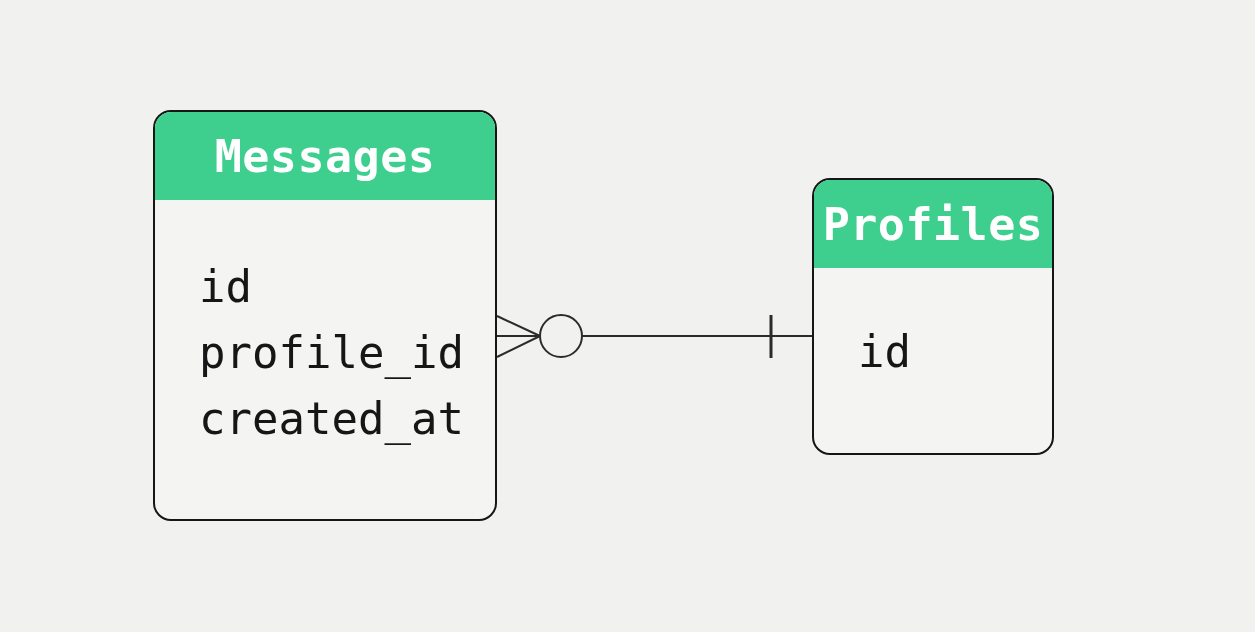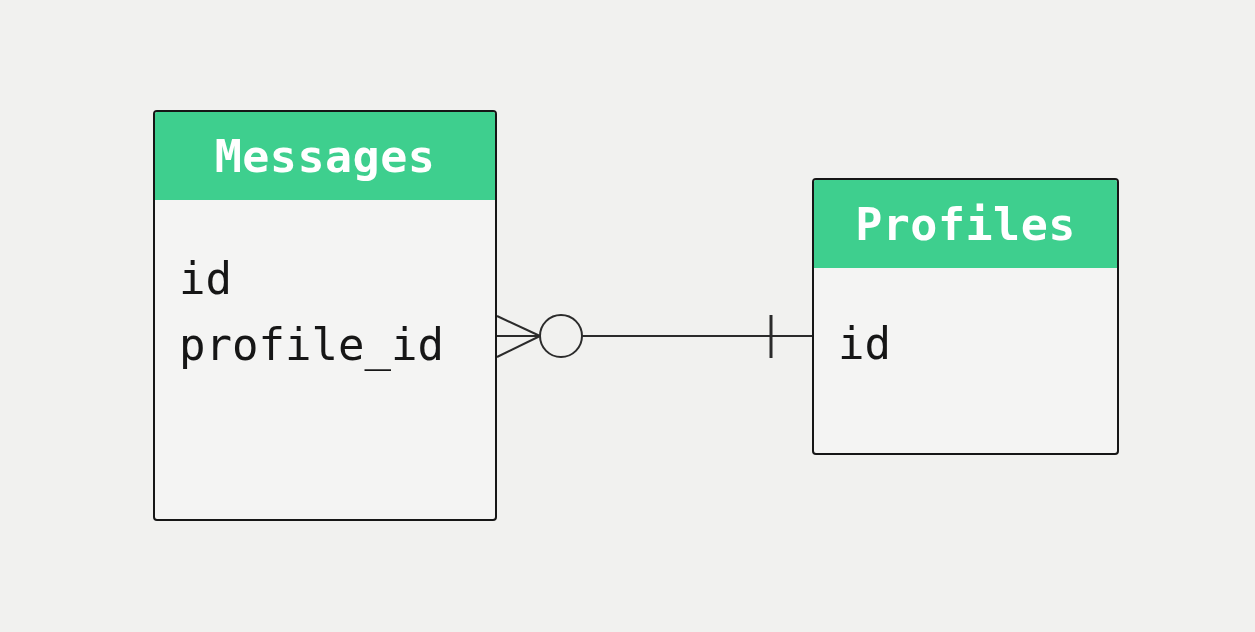--- a/index.html
+++ b/index.html
@@ -36,40 +36,40 @@
   .connector-svg circle {
     stroke: var(--line, #2b2b2b);
     stroke-width: 2;
     fill: var(--page-bg, #f1f1ef);
   }
   .entity {
     position: absolute;
     box-sizing: border-box;
     background: var(--body-bg, #f4f4f3);
     border: 2px solid var(--border, #161616);
-    border-radius: 4px;
+    border-radius: 18px;
     overflow: hidden;
   }
   .entity-header {
     height: 88px;
     background: var(--header-bg, #3ecf8e);
     display: flex;
     align-items: center;
     justify-content: center;
   }
   .entity-title {
     color: var(--header-text, #ffffff);
     font-size: 45px;
     font-weight: 700;
     letter-spacing: 0.5px;
   }
   ul.fields {
     list-style: none;
-    margin: 0;
-    padding: 46px 0 0 24px;
+    margin: 8px;
+    padding: 46px 0 0 36px;
   }
   ul.fields.profiles-pad {
     padding-top: 43px;
   }
   li.field {
     height: 66px;
     line-height: 66px;
     font-size: 44px;
     font-weight: 500;
     color: var(--field-text, #161616);
@@ -92,24 +92,25 @@
     <line class="tick" x1="771" y1="315" x2="771" y2="358"></line>
   </svg>
 
   <div class="entity" style="left:153px; top:110px; width:344px; height:411px;">
     <div class="entity-header">
       <span class="entity-title">Messages</span>
     </div>
     <ul class="fields">
       <li class="field">id</li>
       <li class="field">profile_id</li>
+      <li class="field">created_at</li>
     </ul>
   </div>
 
-  <div class="entity" style="left:812px; top:178px; width:307px; height:277px;">
+  <div class="entity" style="left:812px; top:178px; width:242px; height:277px;">
     <div class="entity-header">
       <span class="entity-title">Profiles</span>
     </div>
     <ul class="fields profiles-pad">
       <li class="field">id</li>
     </ul>
   </div>
 
 </div>
 

